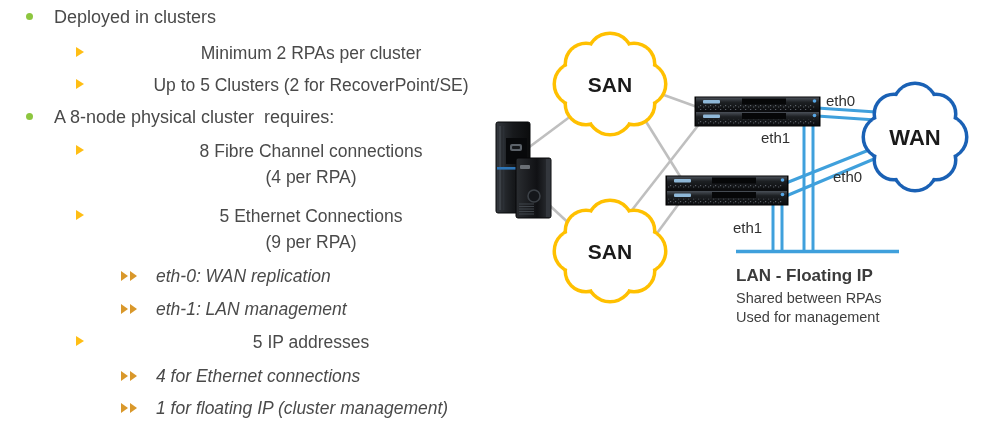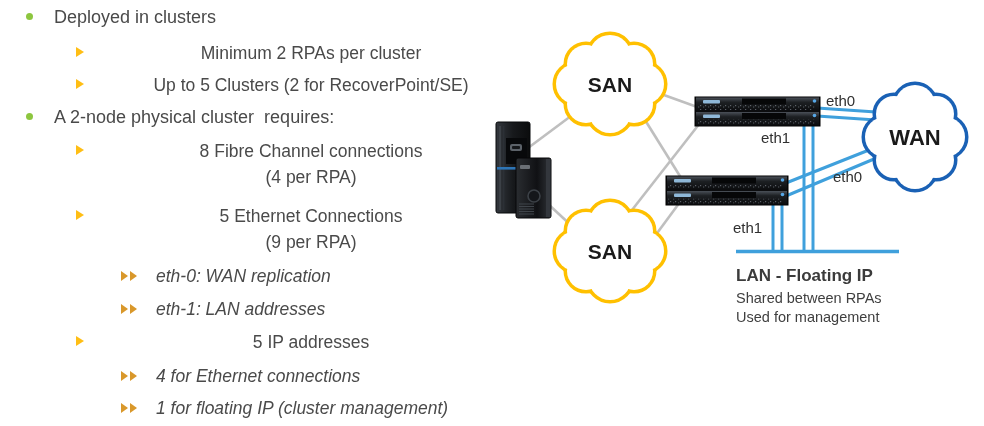--- a/index.html
+++ b/index.html
@@ -49,21 +49,21 @@
       <span class="txt">Minimum 2 RPAs per cluster</span>
     </div>
 
     <div class="row lvl2" style="top:72px">
       <span class="b tri"></span>
       <span class="txt">Up to 5 Clusters (2 for RecoverPoint/SE)</span>
     </div>
 
     <div class="row lvl1" style="top:104px">
       <span class="b dot"></span>
-      <span class="txt">A 2-node physical cluster  requires:</span>
+      <span class="txt">A 8-node physical cluster  requires:</span>
     </div>
 
     <div class="row lvl2" style="top:138px">
       <span class="b tri"></span>
       <span class="txt">8 Fibre Channel connections</span>
       <span class="txt2">(4 per RPA)</span>
     </div>
 
     <div class="row lvl2" style="top:203px">
       <span class="b tri"></span>
@@ -73,21 +73,21 @@
 
     <div class="row lvl3" style="top:263px">
       <span class="b dtri1"></span>
       <span class="b dtri2"></span>
       <span class="txt">eth-0: WAN replication</span>
     </div>
 
     <div class="row lvl3" style="top:296px">
       <span class="b dtri1"></span>
       <span class="b dtri2"></span>
-      <span class="txt">eth-1: LAN addresses</span>
+      <span class="txt">eth-1: LAN management</span>
     </div>
 
     <div class="row lvl2" style="top:329px">
       <span class="b tri"></span>
       <span class="txt">5 IP addresses</span>
     </div>
 
     <div class="row lvl3" style="top:363px">
       <span class="b dtri1"></span>
       <span class="b dtri2"></span>

